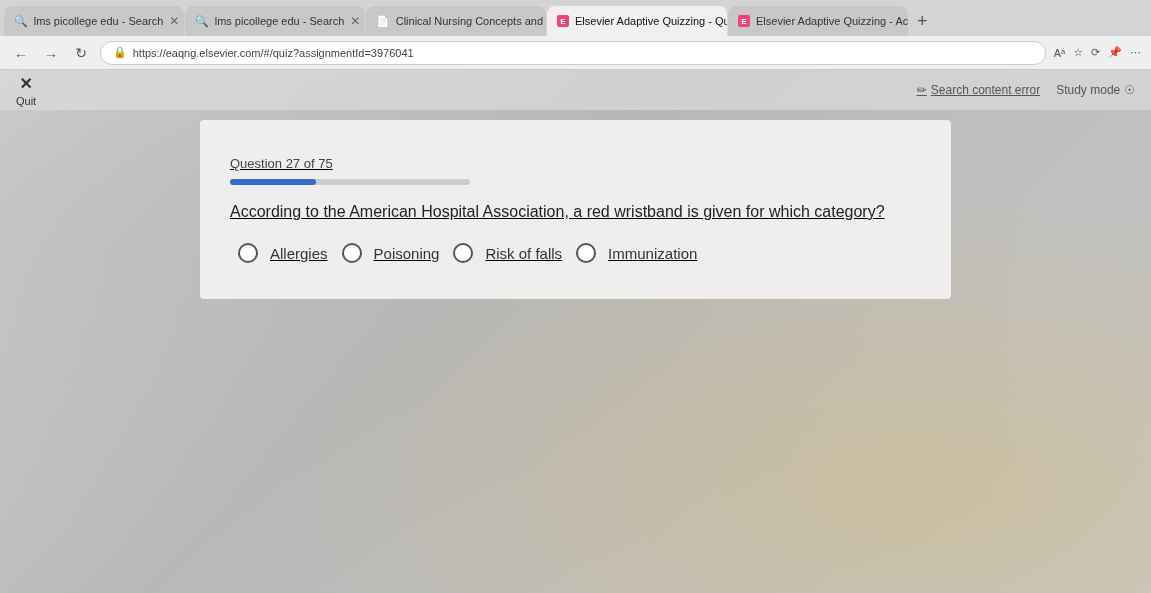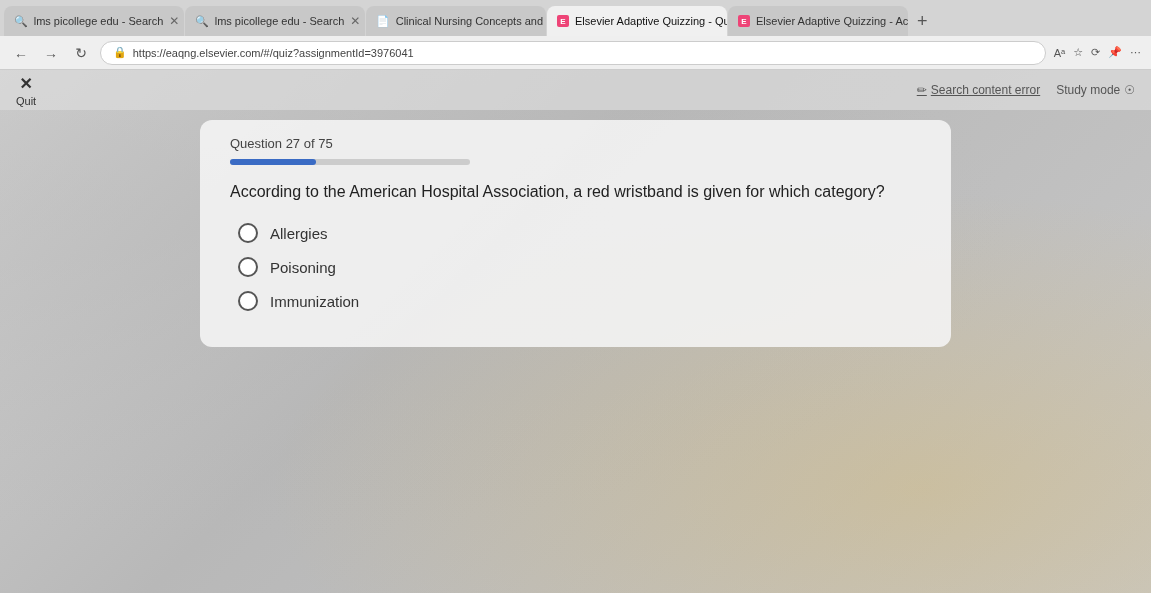--- a/index.html
+++ b/index.html
@@ -183,22 +183,23 @@
       font-size: 12px;
     }
 
     
     .quiz-card {
       position: absolute;
       top: 50px;
       left: 200px;
       right: 200px;
       background: rgba(245, 245, 245, 0.88);
-      border-radius: 12px;
-      padding: 16px 30px 24px;
+      border-radius: 4px;
+      padding: 36px 30px 24px;
+      text-decoration: underline;
     }
 
     .question-progress {
       font-size: 13px;
       color: #444;
       margin-bottom: 8px;
     }
 
     .progress-bar-container {
       width: 240px;
@@ -217,21 +218,21 @@
     .question-text {
       font-size: 16px;
       color: #222;
       line-height: 1.4;
       margin-bottom: 20px;
       font-weight: 400;
     }
 
     .answer-options {
       display: flex;
-      flex-direction: column;
+      flex-direction: row;
       gap: 14px;
       margin-bottom: 12px;
       padding-left: 8px;
     }
 
     .answer-option {
       display: flex;
       align-items: center;
       gap: 12px;
       font-size: 15px;
@@ -370,20 +371,26 @@
         <span>Allergies</span>
       </div>
 
       <div class="answer-option">
         <div class="radio-circle">
           
         </div>
         <span>Poisoning</span>
       </div>
 
+      <div class="answer-option">
+        <div class="radio-circle">
+          
+        </div>
+        <span>Risk of falls</span>
+      </div>
 
       <div class="answer-option">
         <div class="radio-circle">
           
         </div>
         <span>Immunization</span>
       </div>
     </div>
 
     <div class="action-buttons">

